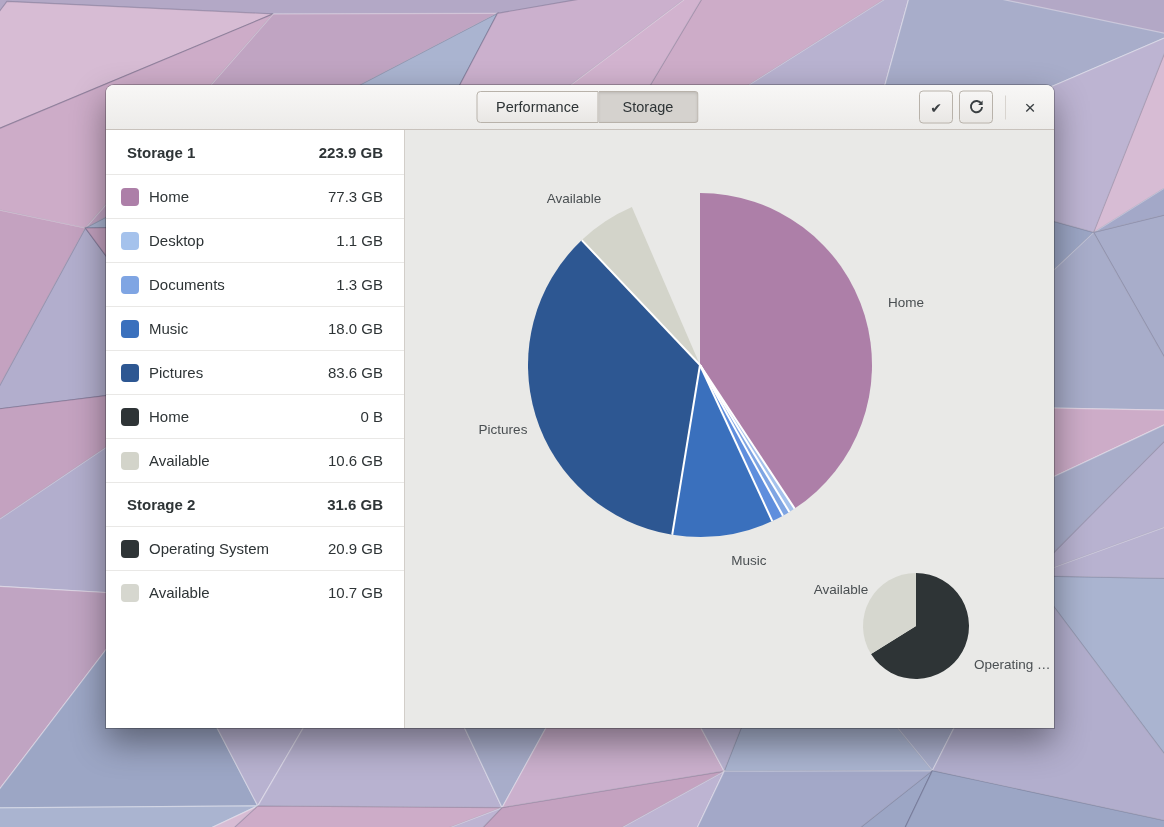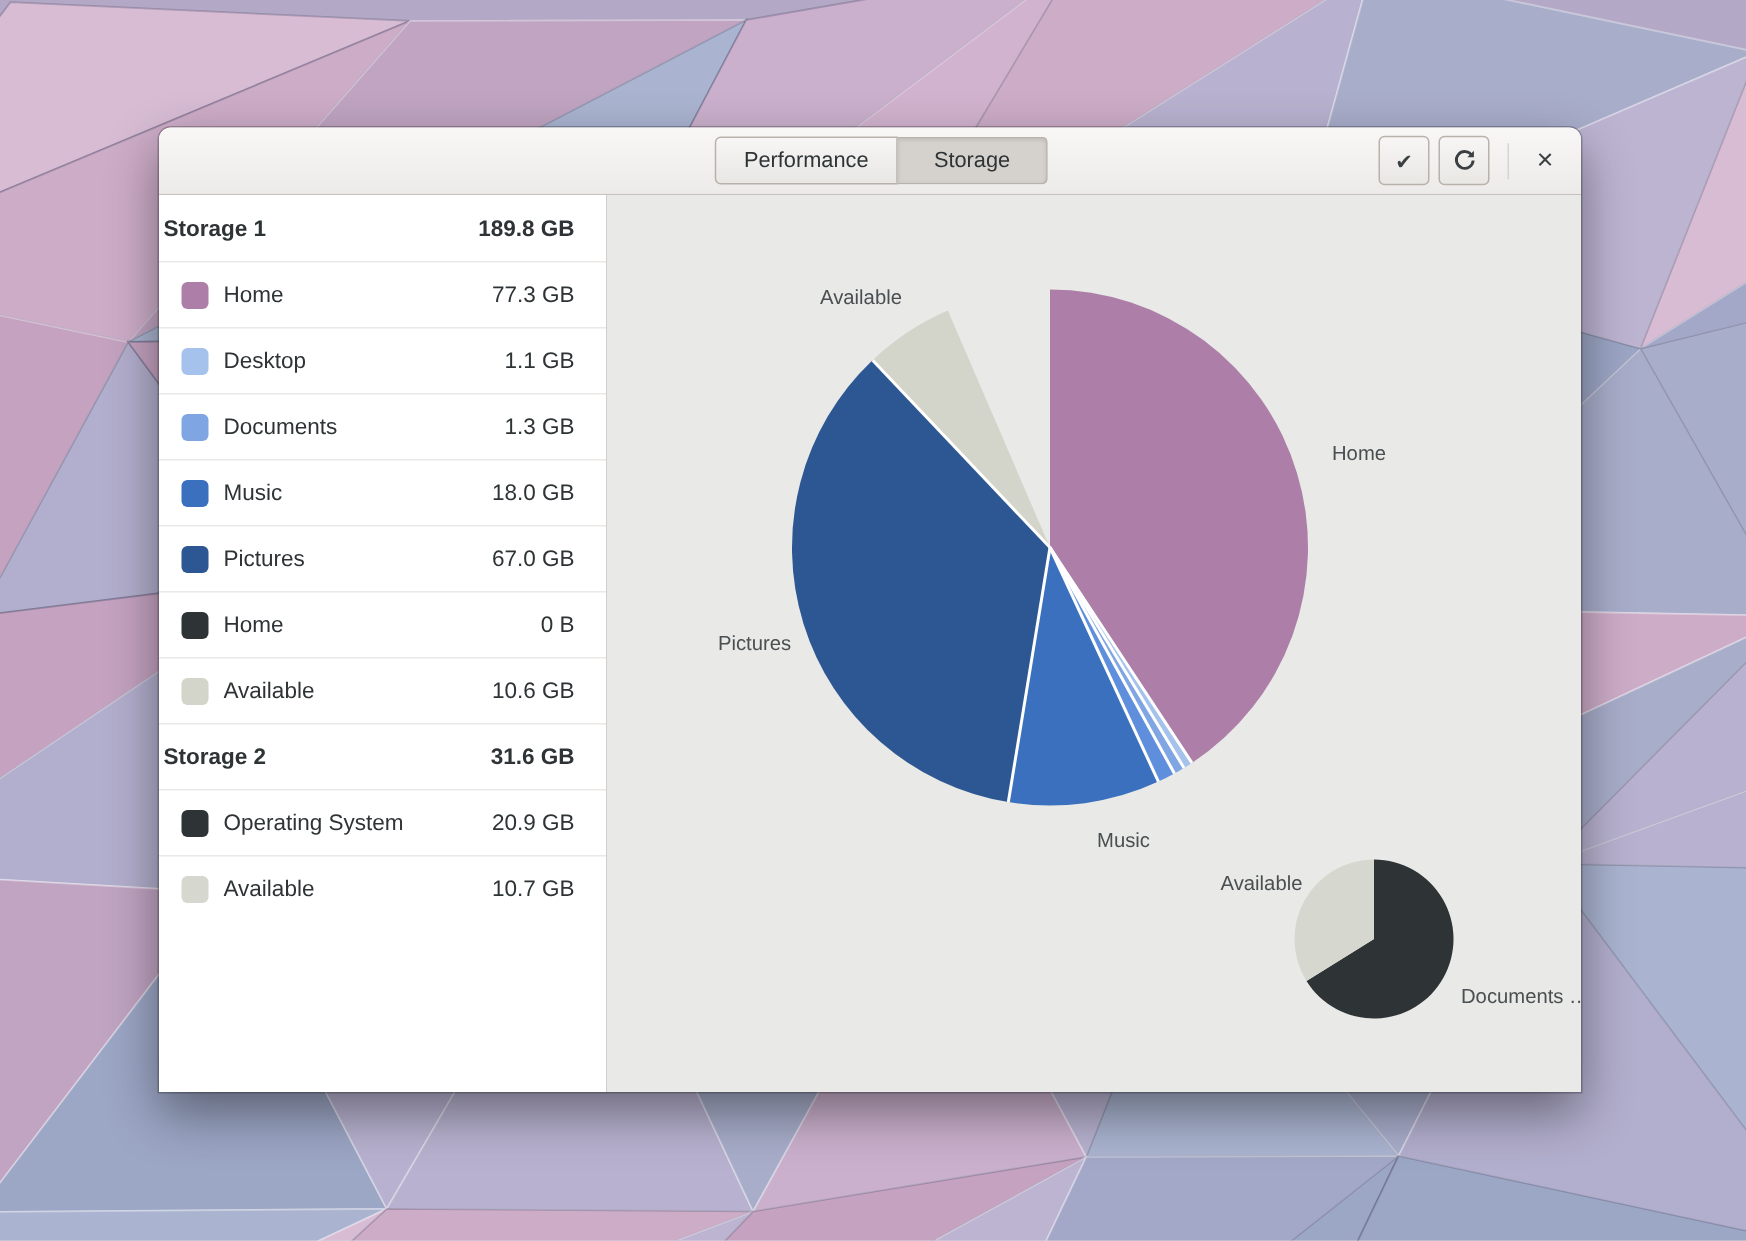--- a/index.html
+++ b/index.html
@@ -59,21 +59,21 @@
   .sidebar{
     width:299px;flex:0 0 299px;background:#ffffff;
     border-right:1px solid #d2cec9;overflow:hidden;box-sizing:border-box;
   }
   .srow{
     height:44px;display:flex;align-items:center;
     padding:0 21px 0 15px;border-top:1px solid #e9e8e6;
     font-size:15px;color:#2e3436;box-sizing:border-box;
   }
   .srow:first-child{border-top:none;}
-  .srow.header{font-weight:bold;padding-left:3px;}
+  .srow.header{font-weight:bold;padding-left:21px;}
   .chip{
     width:18px;height:18px;border-radius:4px;margin-right:10px;flex:0 0 18px;
   }
   .rlabel{flex:1;white-space:nowrap;overflow:hidden;}
   .rsize{white-space:nowrap;}
 
   .chartpanel{
     flex:1;position:relative;background:#e9e9e7;overflow:hidden;
   }
   .pielabel{
@@ -182,21 +182,21 @@
       <button class="closebtn">
         <span>×</span>
       </button>
     </div>
   </div>
 
   <div class="content">
     <div class="sidebar">
         <div class="srow header">
           <span class="rlabel">Storage 1</span>
-          <span class="rsize">189.8 GB</span>
+          <span class="rsize">223.9 GB</span>
         </div>
         <div class="srow">
           <span class="chip" style="background: rgb(173, 127, 168);"></span>
           <span class="rlabel">Home</span>
           <span class="rsize">77.3 GB</span>
         </div>
         <div class="srow">
           <span class="chip" style="background: rgb(165, 194, 236);"></span>
           <span class="rlabel">Desktop</span>
           <span class="rsize">1.1 GB</span>
@@ -207,21 +207,21 @@
           <span class="rsize">1.3 GB</span>
         </div>
         <div class="srow">
           <span class="chip" style="background: rgb(58, 112, 189);"></span>
           <span class="rlabel">Music</span>
           <span class="rsize">18.0 GB</span>
         </div>
         <div class="srow">
           <span class="chip" style="background: rgb(45, 87, 146);"></span>
           <span class="rlabel">Pictures</span>
-          <span class="rsize">67.0 GB</span>
+          <span class="rsize">83.6 GB</span>
         </div>
         <div class="srow">
           <span class="chip" style="background: rgb(46, 52, 54);"></span>
           <span class="rlabel">Home</span>
           <span class="rsize">0 B</span>
         </div>
         <div class="srow">
           <span class="chip" style="background: rgb(211, 212, 202);"></span>
           <span class="rlabel">Available</span>
           <span class="rsize">10.6 GB</span>
@@ -260,16 +260,16 @@
           <line x1="295" y1="235" x2="176.74007030359002" y2="110.1056885674925" stroke="#ffffff" stroke-width="2"></line>
           <path d="M 511 496 L 511 443 A 53 53 0 1 1 466.00388180915775 524.0062376579889 Z" fill="#2e3436"></path>
           <path d="M 511 496 L 466.00388180915775 524.0062376579889 A 53 53 0 0 1 511 443 Z" fill="#d6d7cf"></path>
         </svg>
 
       <div class="pielabel center" style="left:169px;top:68px;">Available</div>
       <div class="pielabel vcenter" style="left:483px;top:172px;">Home</div>
       <div class="pielabel center" style="left:98px;top:299px;">Pictures</div>
       <div class="pielabel center" style="left:344px;top:430px;">Music</div>
       <div class="pielabel center" style="left:436px;top:459px;">Available</div>
-      <div class="pielabel vcenter" style="left:569px;top:534px;">Documents …</div>
+      <div class="pielabel vcenter" style="left:569px;top:534px;">Operating …</div>
     </div>
   </div>
 </div>
 
 </body></html>

